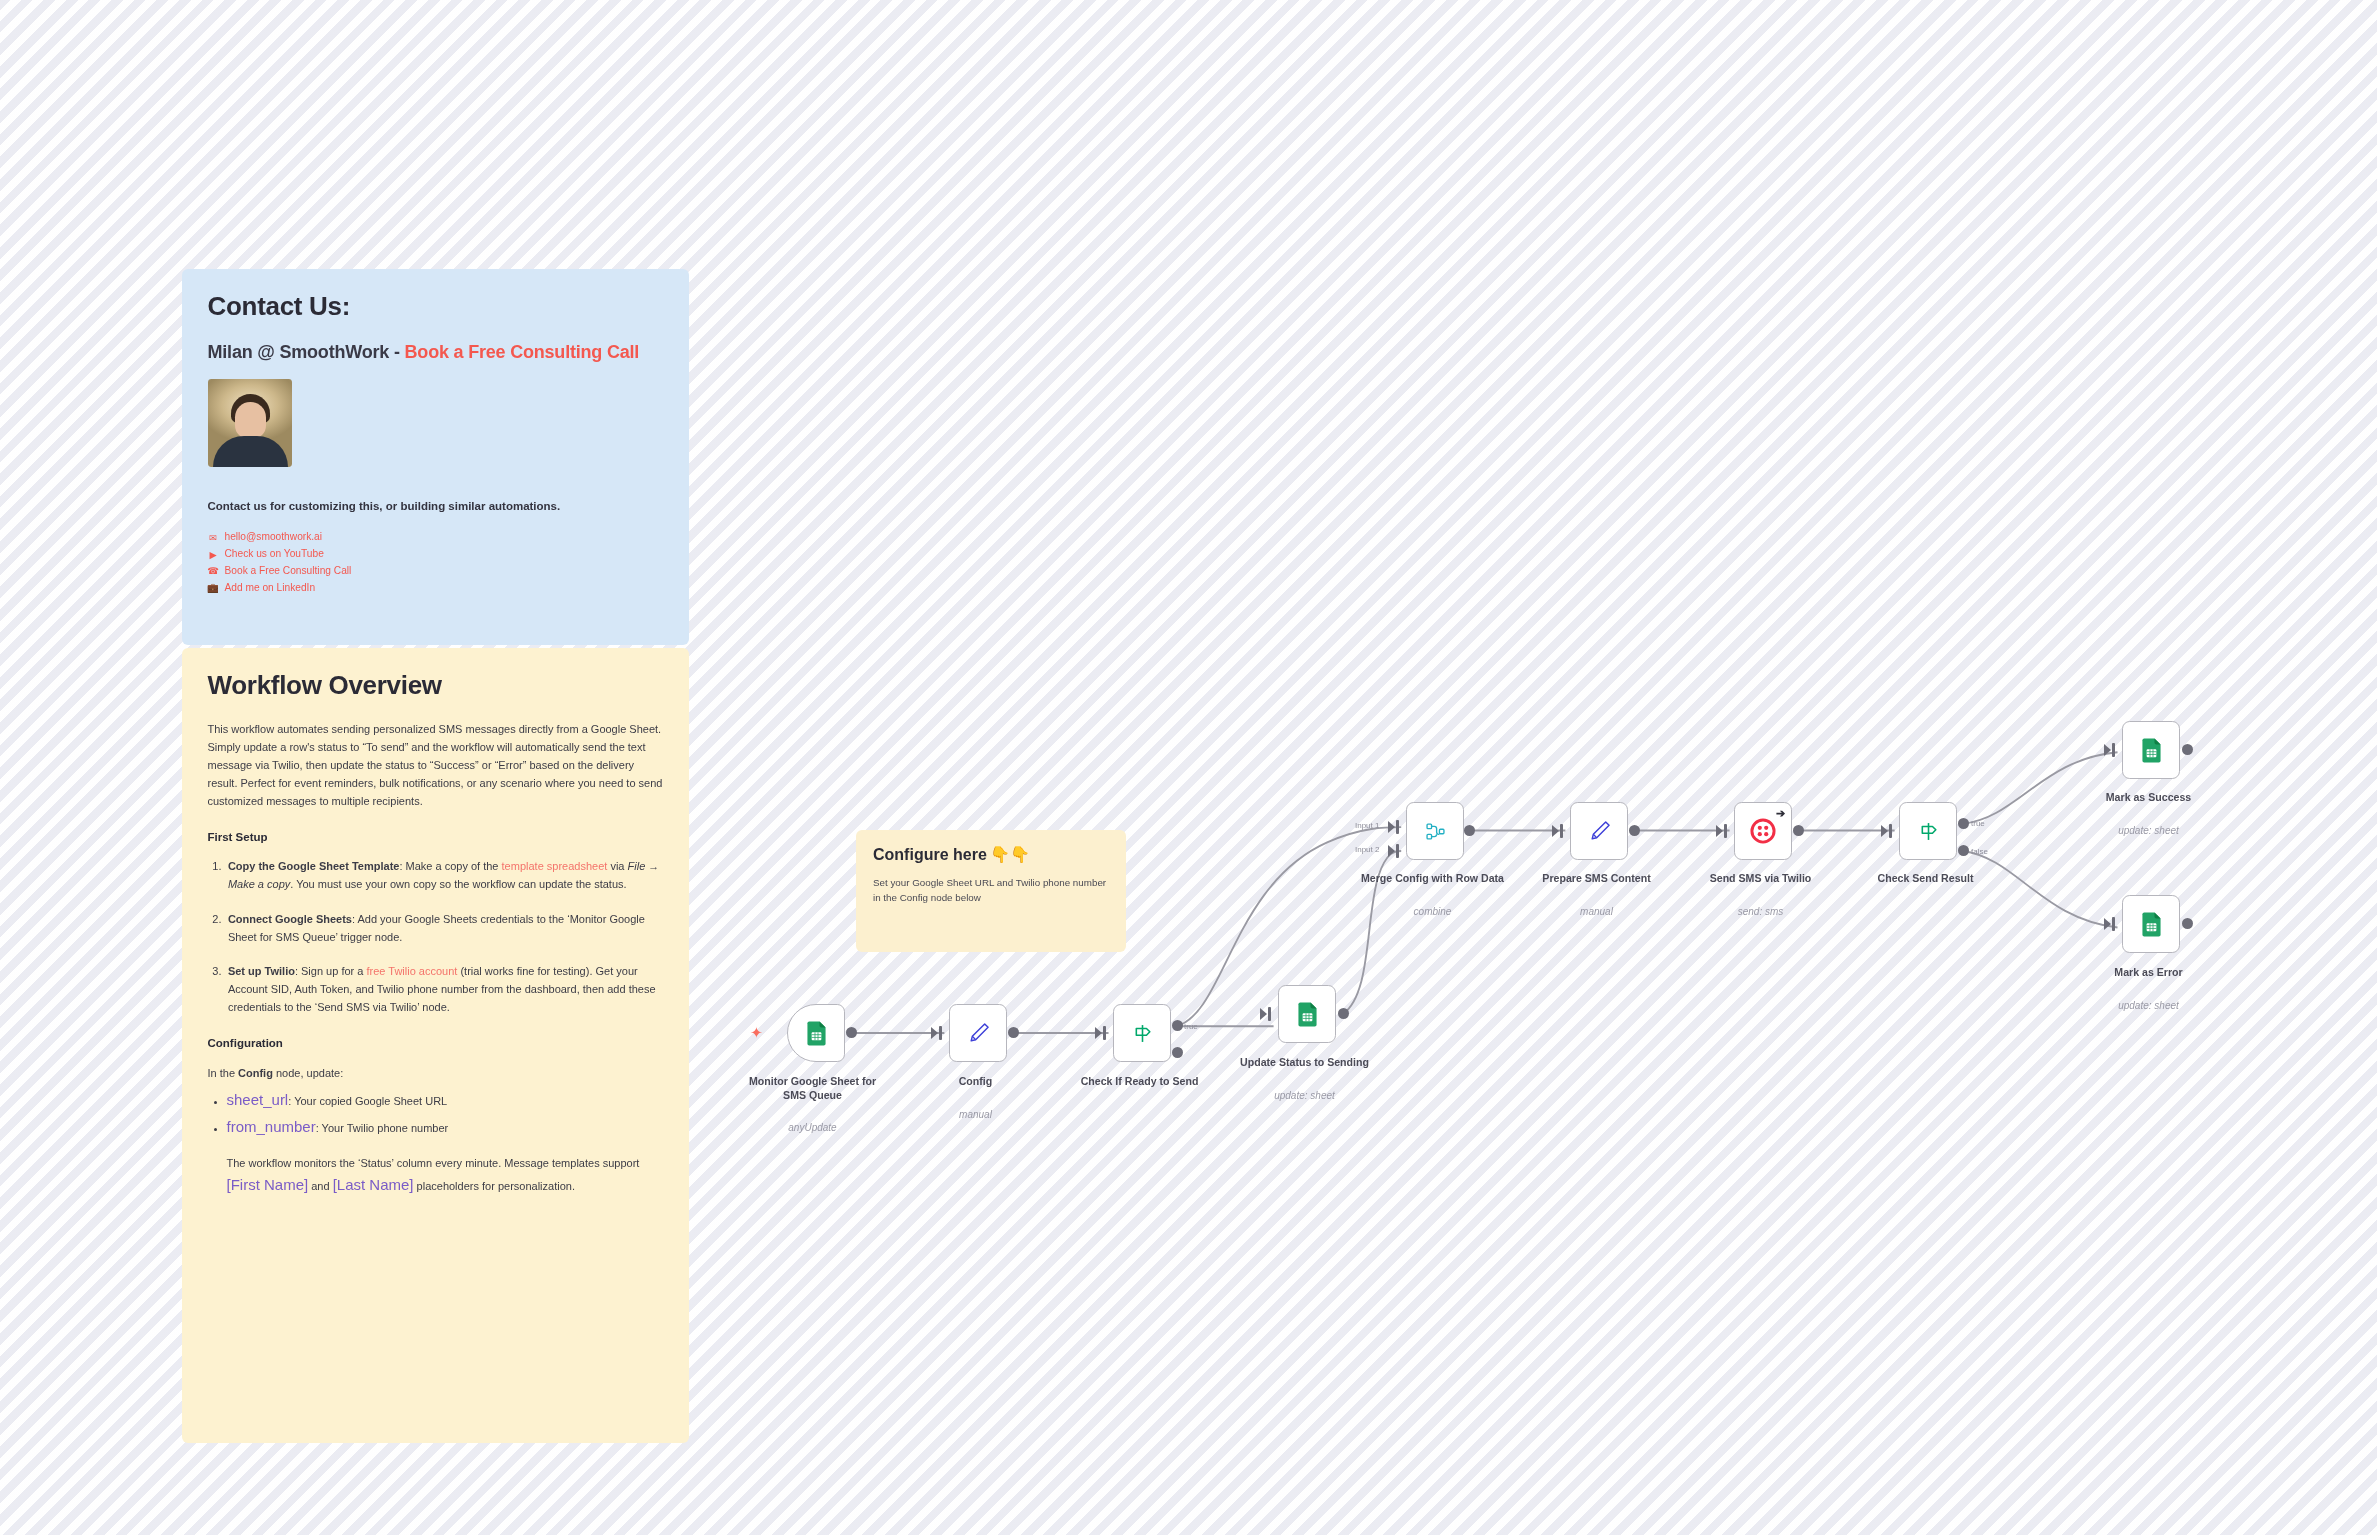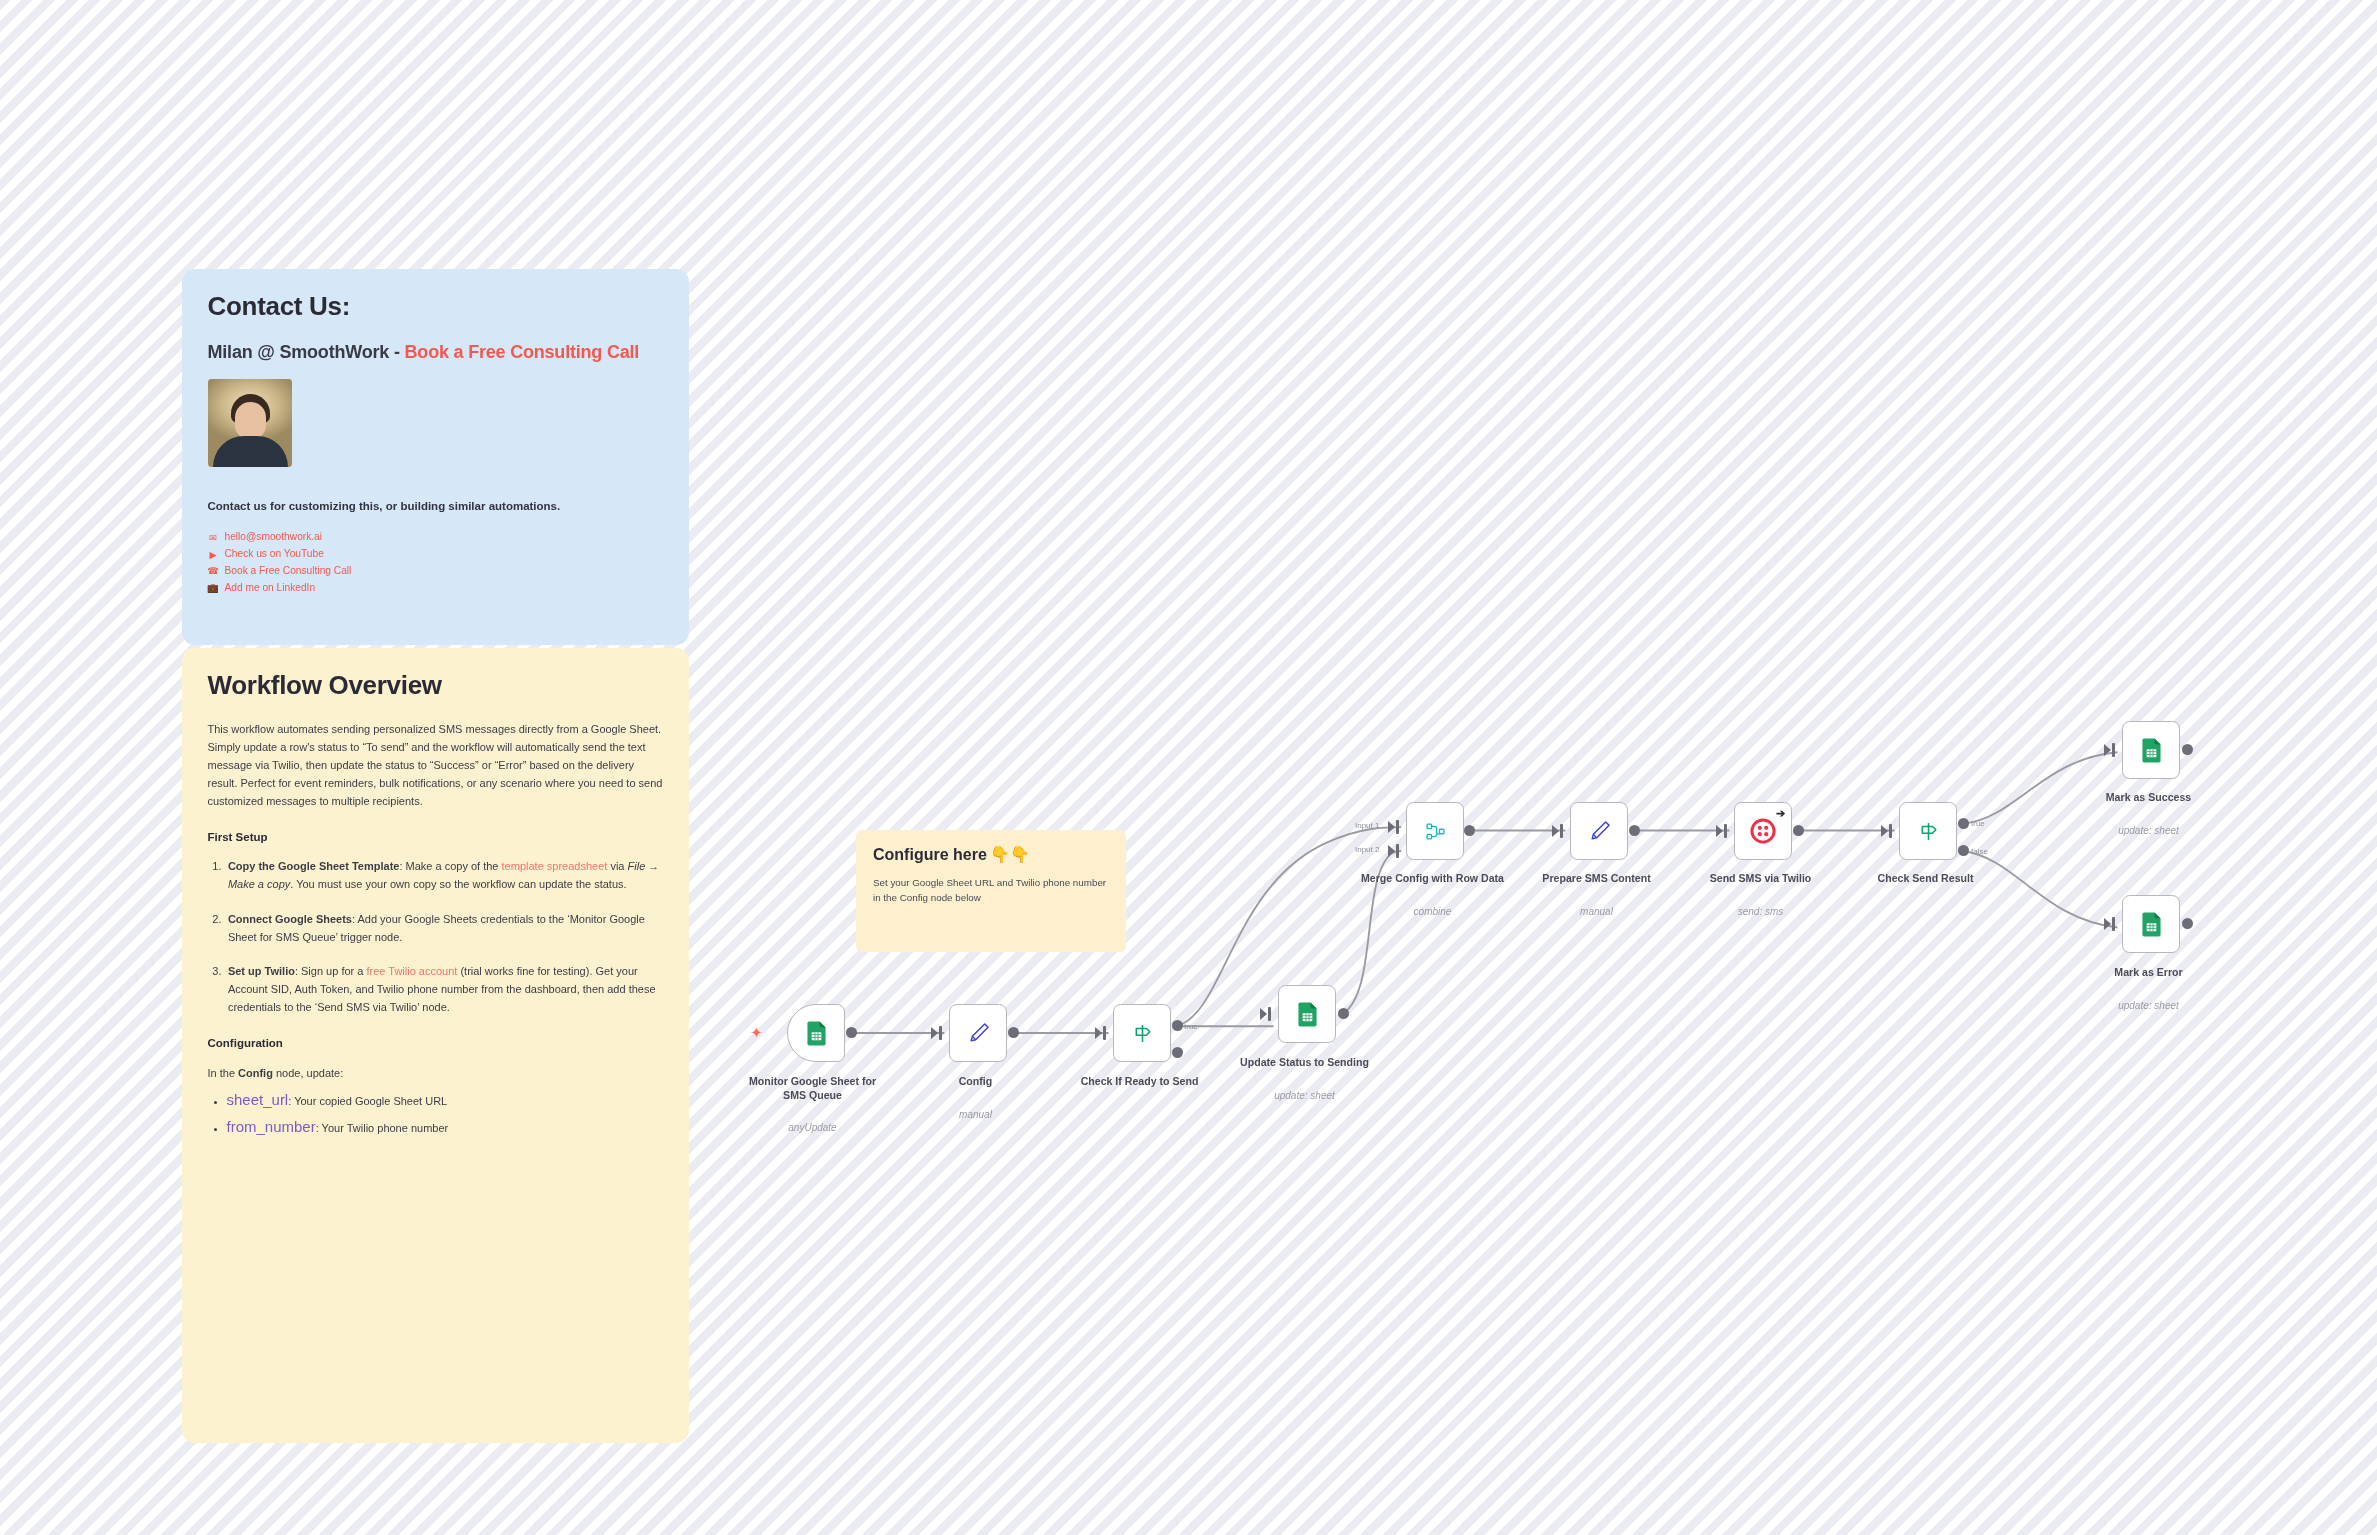--- a/index.html
+++ b/index.html
@@ -18,21 +18,21 @@
       rgba(255,255,255,0.95) 0px,
       rgba(255,255,255,0.95) 7.7px,
       rgba(231,232,240,0.75) 7.7px,
       rgba(231,232,240,0.75) 16px
     );
   }
 
   
   .sticky {
     position: absolute;
-    border-radius: 13px;
+    border-radius: 6px;
     overflow: hidden;
   }
   .sticky-blue {
     left: 182px; top: 269px;
     width: 507px; height: 376px;
     background: #d6e7f7;
     padding: 22px 25.5px;
   }
   .sticky-yellow-main {
     left: 182px; top: 648px;
@@ -298,20 +298,23 @@
     <span>In the </span><b>Config</b><span> node, update:</span>
   </div>
   <ul class="cfg">
     <li>
       <span class="code">sheet_url</span><span>: Your copied Google Sheet URL</span>
     </li>
     <li>
       <span class="code">from_number</span><span>: Your Twilio phone number</span>
     </li>
   </ul>
+  <div class="indent-note">
+    <span>The workflow monitors the ‘Status’ column every minute. Message templates support </span><span class="code">[First Name]</span><span> and </span><span class="code">[Last Name]</span><span> placeholders for personalization.</span>
+  </div>
 </div>
 
 <div class="sticky sticky-yellow-small">
   <div class="cfg-title">
     <span>Configure here</span>
     <span>👇👇</span>
   </div>
   <div class="cfg-body">Set your Google Sheet URL and Twilio phone number in the Config node below</div>
 </div>
 

